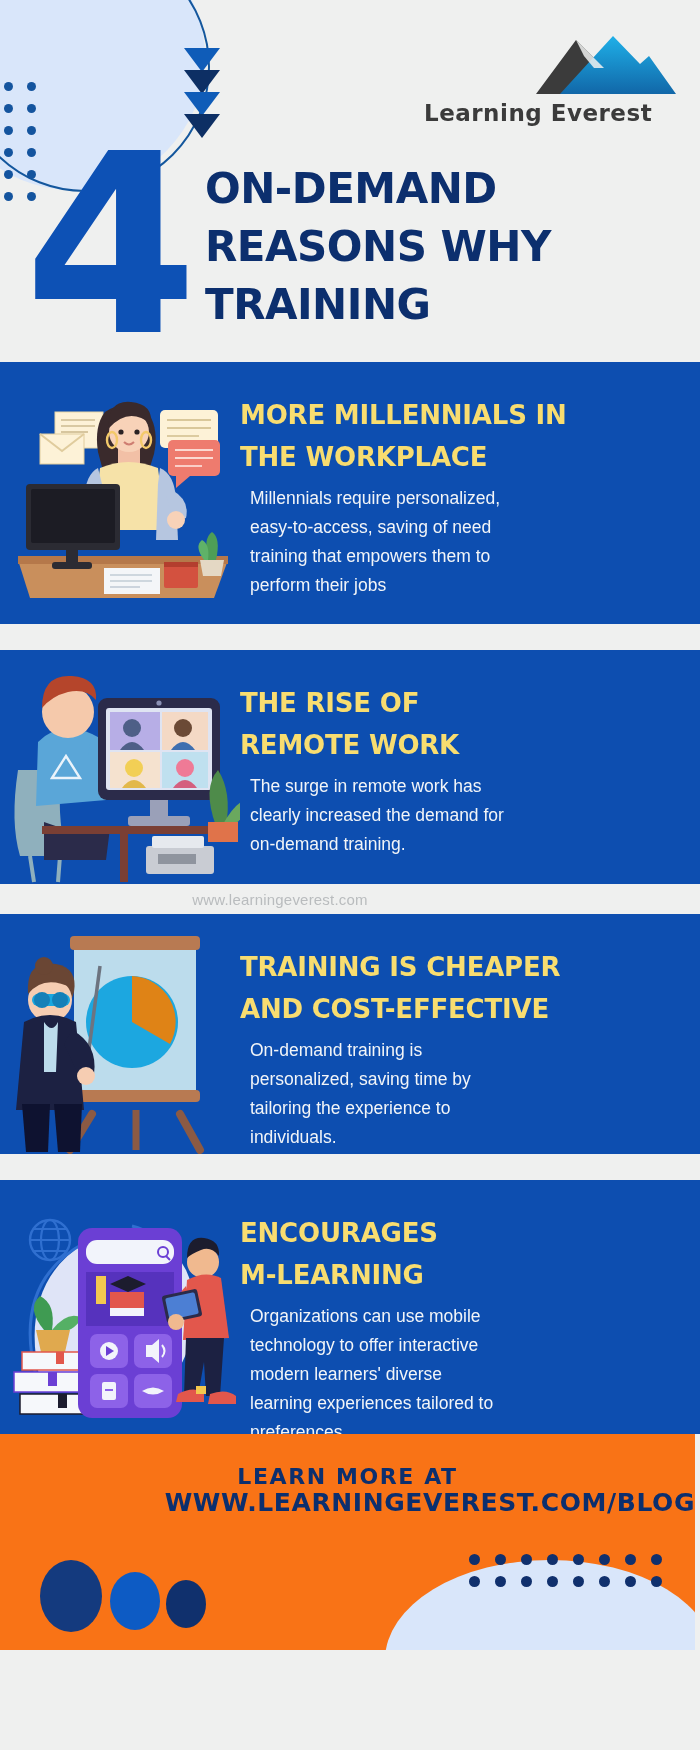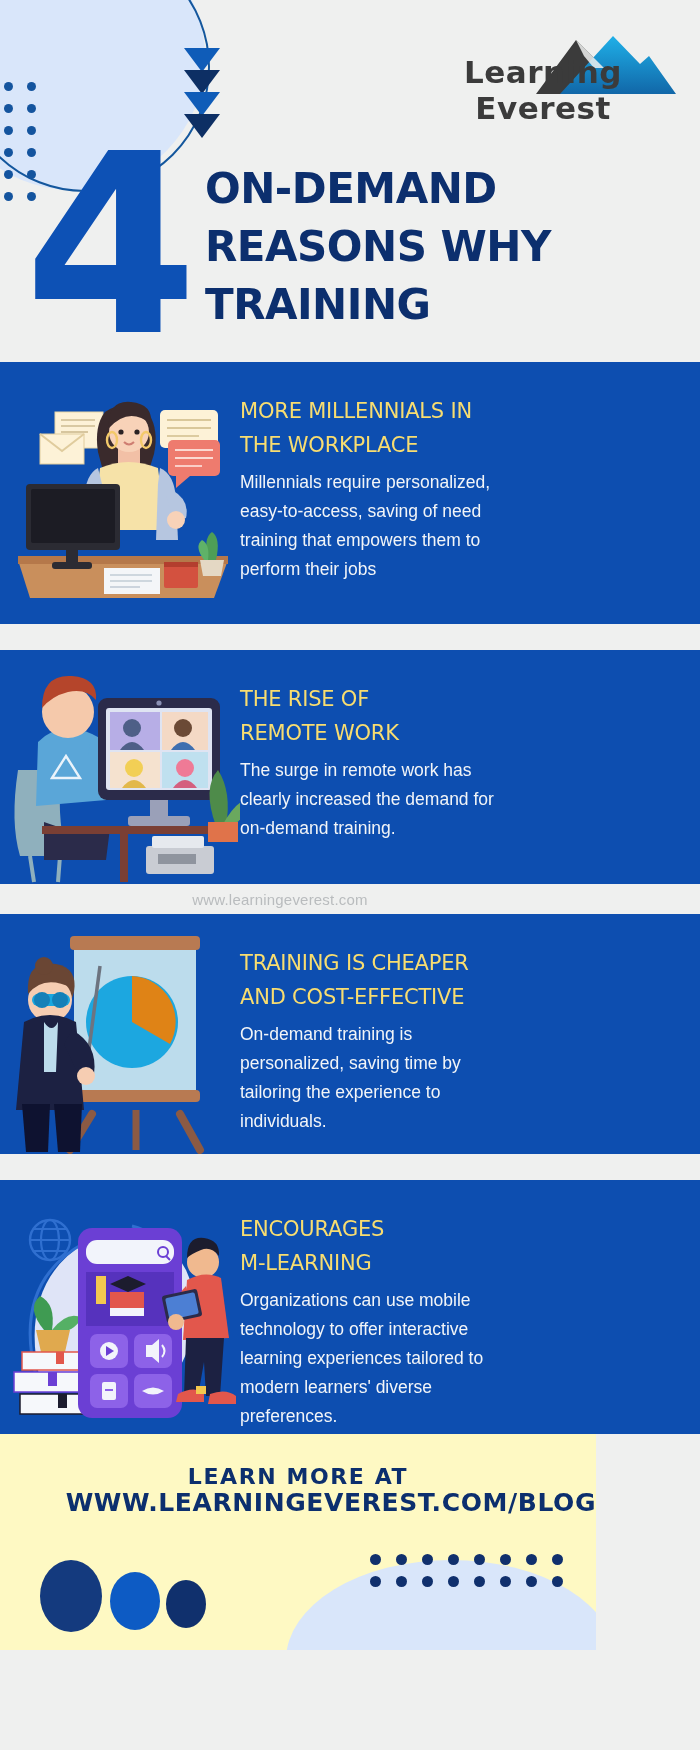--- a/index.html
+++ b/index.html
@@ -62,26 +62,26 @@
 
   
   .logo {
     position:absolute;
     right:22px; top:34px;
     width:270px; height:90px;
   }
   .logo svg { display:block; }
   .logo-text {
     position:absolute;
-    left:0; bottom:-2px;
+    left:16px; bottom:-2px;
     width:270px;
-    text-align:center;
+    text-align:left;
     font-family:"DejaVu Sans", sans-serif;
     font-weight:bold;
-    font-size:31px;
+    font-size:23px;
     letter-spacing:0.5px;
     color:#3b3b3b;
   }
 
   
   .big-number {
     position:absolute;
     left:24px; top:140px;
     font-family:"DejaVu Sans", sans-serif;
     font-weight:bold;
@@ -135,42 +135,42 @@
     position:relative;
     height:100%;
   }
   .copy {
     flex:1 1 auto;
     padding-right:26px;
     padding-top:32px;
   }
   .sec-title {
     font-family:"DejaVu Sans", sans-serif;
-    font-weight:normal;
-    font-size:21px;
+    font-weight:bold;
+    font-size:26px;
     line-height:1.62;
     color:#f8dd70;
     letter-spacing:-0.2px;
     text-transform:uppercase;
   }
   .sec-title div { white-space:nowrap; }
   .sec-body {
     margin-top:6px;
     font-size:17.5px;
     line-height:1.66;
     color:#f2f5f8;
   }
-  .sec-body div { white-space:nowrap; }
+  .sec-body div { white-space:nowrap;margin-left:10px; }
 
   
   .footer {
     position:relative;
-    width:596px;
+    width:695px;
     height:216px;
-    background:#fef9c3;
+    background:#f97316;
     overflow:hidden;
   }
   .footer-blue-shape {
     position:absolute;
     right:-20px; bottom:-110px;
     width:330px; height:200px;
     border-radius:50%;
     background:#d9e6fa;
   }
   .footer-cta {
@@ -543,22 +543,22 @@
       </svg>
     </div>
     <div class="copy">
       <div class="sec-title">
         <div>Encourages</div>
         <div>M-Learning</div>
       </div>
       <div class="sec-body">
         <div>Organizations can use mobile</div>
         <div>technology to offer interactive</div>
+        <div>modern learners' diverse</div>
         <div>learning experiences tailored to</div>
-        <div>modern learners' diverse</div>
         <div>preferences.</div>
       </div>
     </div>
   </div>
 </div>
 
 <div class="footer">
   <div class="footer-blue-shape"></div>
   <div class="footer-cta">LEARN MORE AT</div>
   <div class="footer-url">WWW.LEARNINGEVEREST.COM/BLOG</div>

